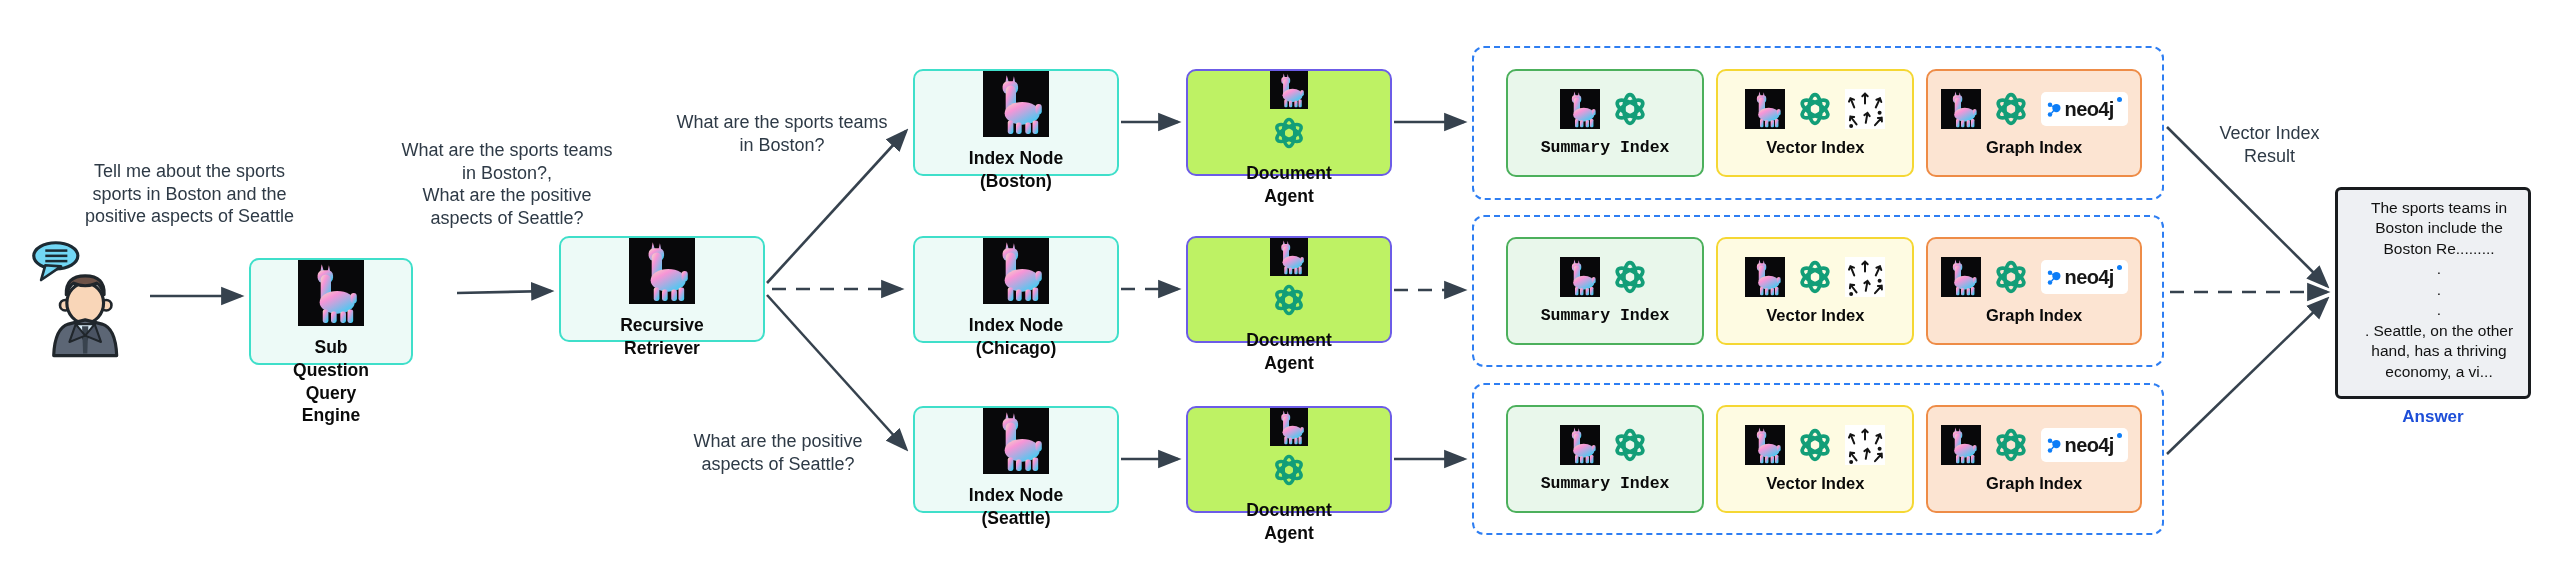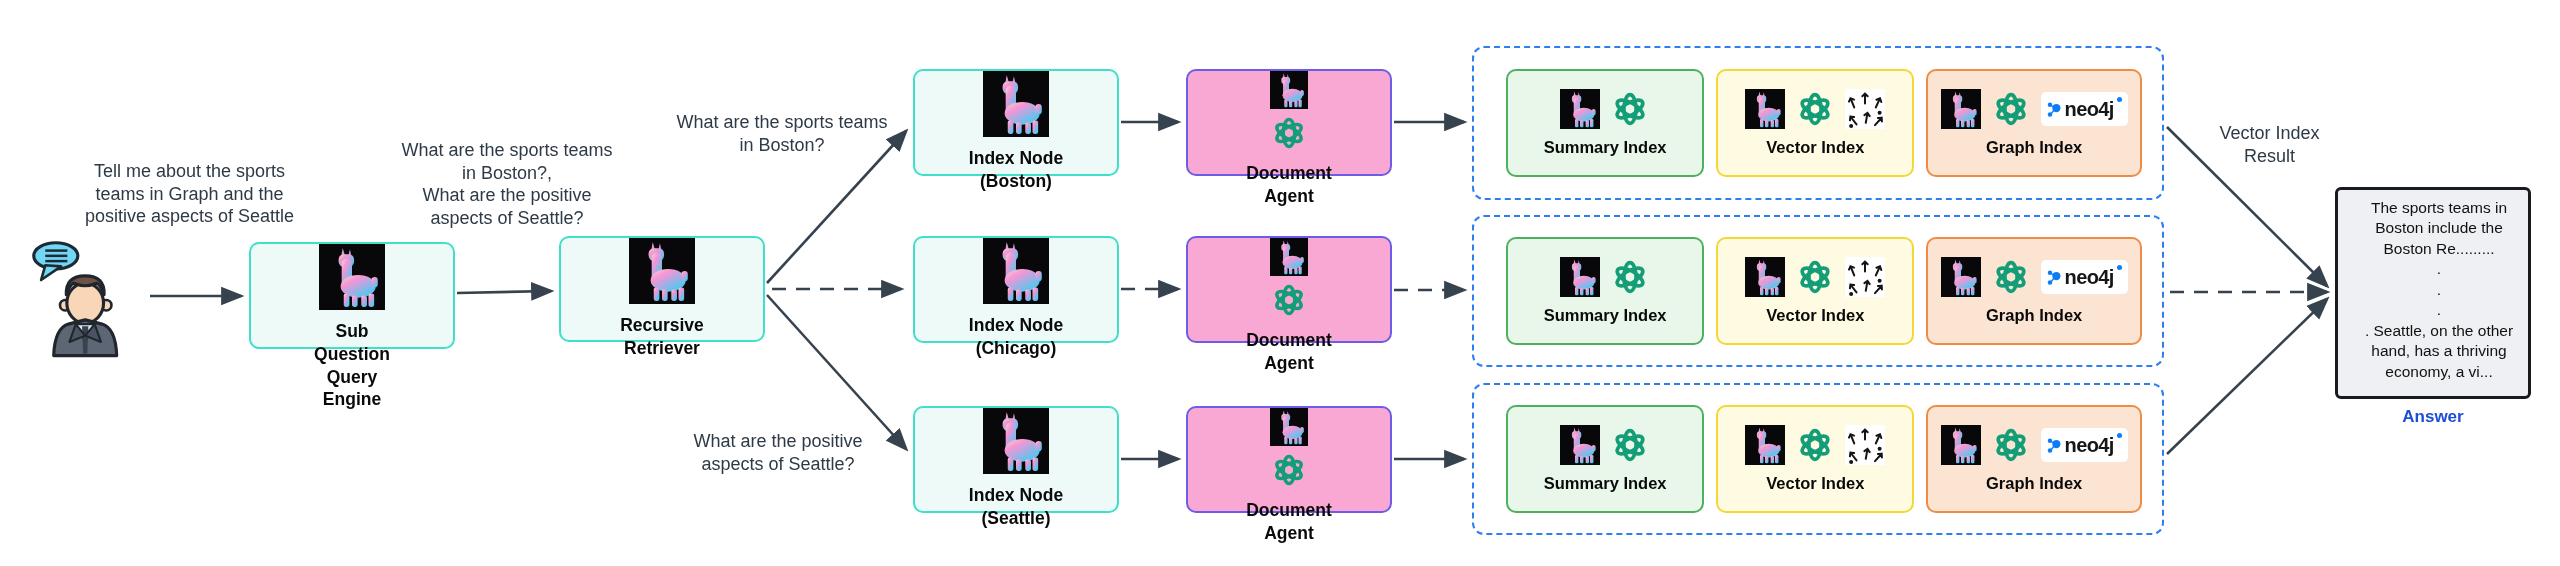--- a/index.html
+++ b/index.html
@@ -8,32 +8,32 @@
   #canvas{position:relative;width:2560px;height:566px;background:#ffffff;}
   svg.arrows{position:absolute;left:0;top:0;width:2560px;height:566px;pointer-events:none;}
   .aline{stroke:#36424e;stroke-width:2.6;fill:none;}
   .dash{stroke-dasharray:14 10;}
 
   .qtext{position:absolute;text-align:center;white-space:pre-line;
          color:#2e3a46;font-size:18px;line-height:1.26;}
   .node{position:absolute;box-sizing:border-box;border-radius:10px;border:2px solid;
         display:flex;align-items:center;padding:0 10px;gap:10px;flex-direction:column;}
   .teal{background:#edfaf7;border-color:#3fdfca;}
-  .purple{background:#f9a8d4;border-color:#6c5ce7;}
+  .purple{background:#bef264;border-color:#6c5ce7;}
   .blabel{flex:1;font-weight:bold;color:#0a0a0a;font-size:17.5px;line-height:1.3;
           text-align:center;white-space:pre-line;}
   .llama-lg{width:66px;height:66px;flex:0 0 auto;}
   .agent-icons{display:flex;flex-direction:column;gap:5px;flex:0 0 auto;align-items:center;}
   .icon-sm{width:38px;height:38px;}
 
   .cluster{position:absolute;box-sizing:border-box;border:2.5px dashed #2e7ef2;border-radius:12px;
            display:flex;align-items:center;justify-content:space-between;padding:0 20px;}
   .ibox{box-sizing:border-box;height:108px;border-radius:10px;border:2px solid;
         display:flex;flex-direction:column;align-items:center;justify-content:center;gap:9px;margin-left:12px;}
-  .green {background:#e9f7eb;border-color:#4cb05c;width:204px;}
+  .green {background:#e9f7eb;border-color:#4cb05c;width:204px;font-family:Liberation Mono, monospace;}
   .yellow{background:#fefbe2;border-color:#f5d733;width:204px;}
   .orange{background:#fce4d2;border-color:#ee8c47;width:222px;}
   .irow{display:flex;align-items:center;gap:10px;}
   .ilabel{font-weight:bold;color:#0a0a0a;font-size:16.5px;text-align:center;}
   .icon-xs{width:40px;height:40px;}
   .scat-bg{background:#ffffff;}
 
   .neo{display:flex;align-items:center;background:#ffffff;border-radius:5px;
        padding:3px 6px;gap:3px;height:34px;box-sizing:border-box;}
   .neoword{font-size:20px;font-weight:700;letter-spacing:-0.6px;color:#161616;line-height:1;}
@@ -123,21 +123,21 @@
     <line class="aline" x1="1121" y1="459" x2="1178" y2="459" marker-end="url(#ah)"></line>
     <line class="aline" x1="1394" y1="122" x2="1464" y2="122" marker-end="url(#ah)"></line>
     <line class="aline dash" x1="1394" y1="290" x2="1464" y2="290" marker-end="url(#ah)"></line>
     <line class="aline" x1="1394" y1="459" x2="1464" y2="459" marker-end="url(#ah)"></line>
     <line class="aline" x1="2167" y1="127" x2="2327" y2="286" marker-end="url(#ah)"></line>
     <line class="aline dash" x1="2170" y1="292" x2="2327" y2="292" marker-end="url(#ah)"></line>
     <line class="aline" x1="2167" y1="454" x2="2327" y2="299" marker-end="url(#ah)"></line>
   </svg>
 
   <div class="qtext" style="left:52px;top:160px;width:275px;">Tell me about the sports
-teams in Graph and the
+sports in Boston and the
 positive aspects of Seattle</div>
 
   <svg class="avatar" viewBox="0 0 120 120" style="left:18px;top:238px;width:126px;height:126px;">
     <g>
       <ellipse cx="36" cy="17" rx="21" ry="12.5" fill="#72d7f5" stroke="#1c2a33" stroke-width="3"></ellipse>
       <polygon points="26,26 41,27 22,40" fill="#72d7f5" stroke="#1c2a33" stroke-width="2.5" stroke-linejoin="round"></polygon>
       <line x1="26" y1="12" x2="47" y2="12" stroke="#1c2a33" stroke-width="2.4"></line>
       <line x1="26" y1="17" x2="47" y2="17" stroke="#1c2a33" stroke-width="2.4"></line>
       <line x1="26" y1="22" x2="47" y2="22" stroke="#1c2a33" stroke-width="2.4"></line>
     </g>
@@ -147,21 +147,21 @@
       <ellipse cx="64" cy="62" rx="17.5" ry="19" fill="#f9d6b8" stroke="#20262b" stroke-width="3"></ellipse>
       <path d="M46 54 q-1-18 18-18 q19 0 18 18 q-3-9-7-11 q-11 5-22 0 q-4 2-7 11 z" fill="#6e5348" stroke="#20262b" stroke-width="3" stroke-linejoin="round"></path>
       <path d="M34 112 q1-26 14-30 l16-4 16 4 q13 4 14 30 z" fill="#5c6675" stroke="#20262b" stroke-width="3" stroke-linejoin="round"></path>
       <polygon points="55,82 73,82 64,99" fill="#d9ecf8" stroke="#20262b" stroke-width="2"></polygon>
       <polygon points="61,84 67,84 66,110 62,110" fill="#39434e"></polygon>
       <path d="M55 82 L64 93 L49 99 z" fill="#4a5362" stroke="#20262b" stroke-width="2" stroke-linejoin="round"></path>
       <path d="M73 82 L64 93 L79 99 z" fill="#4a5362" stroke="#20262b" stroke-width="2" stroke-linejoin="round"></path>
     </g>
   </svg>
 
-  <div class="node teal" style="left:249px;top:242px;width:206px;height:107px;">
+  <div class="node teal" style="left:249px;top:258px;width:164px;height:107px;">
     <svg class="llama-lg">
         <use href="#sym-llama"></use>
       </svg>
     <div class="blabel">Sub
 Question
 Query
 Engine</div>
   </div>
 
   <div class="qtext" style="left:378px;top:139px;width:258px;">What are the sports teams

